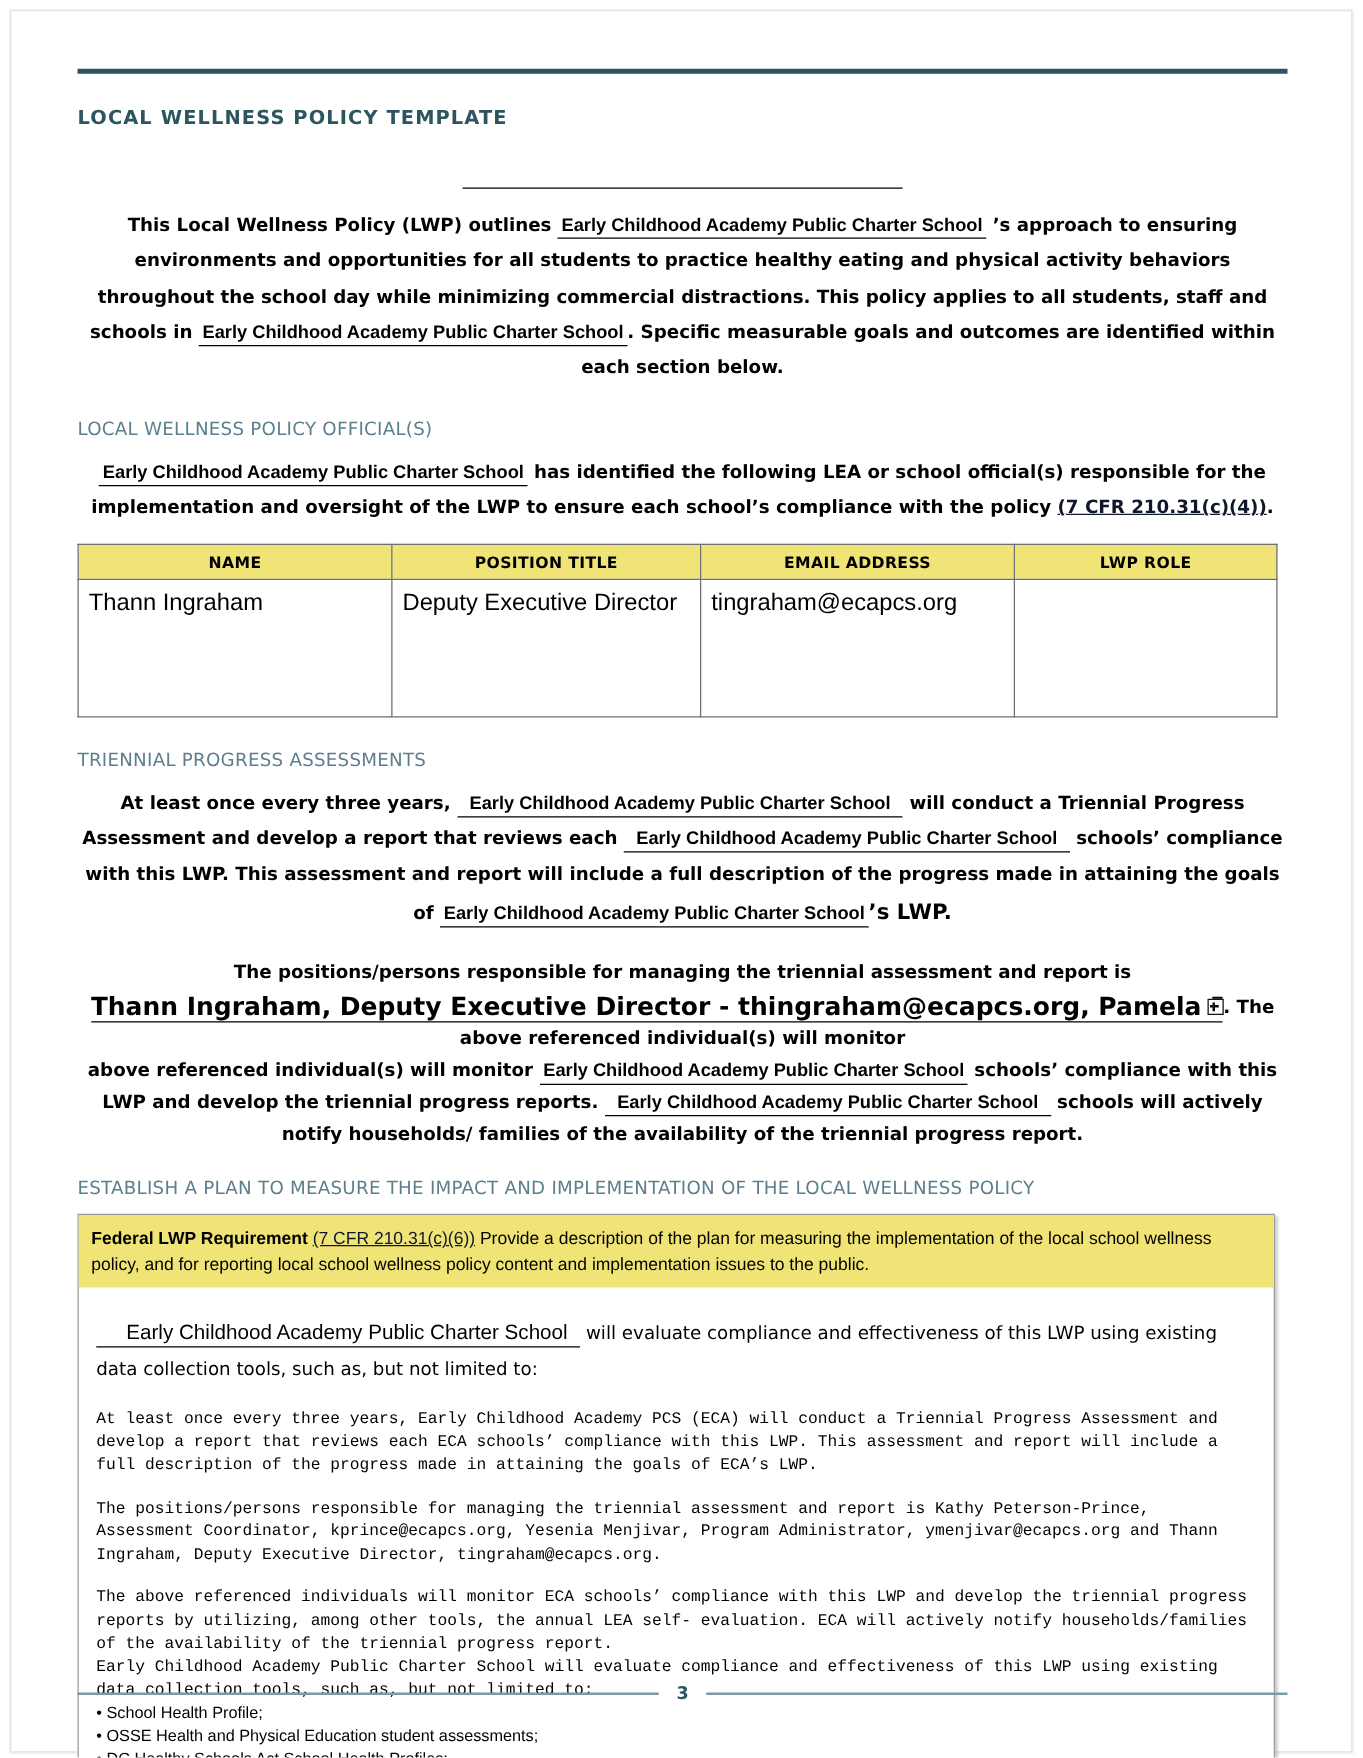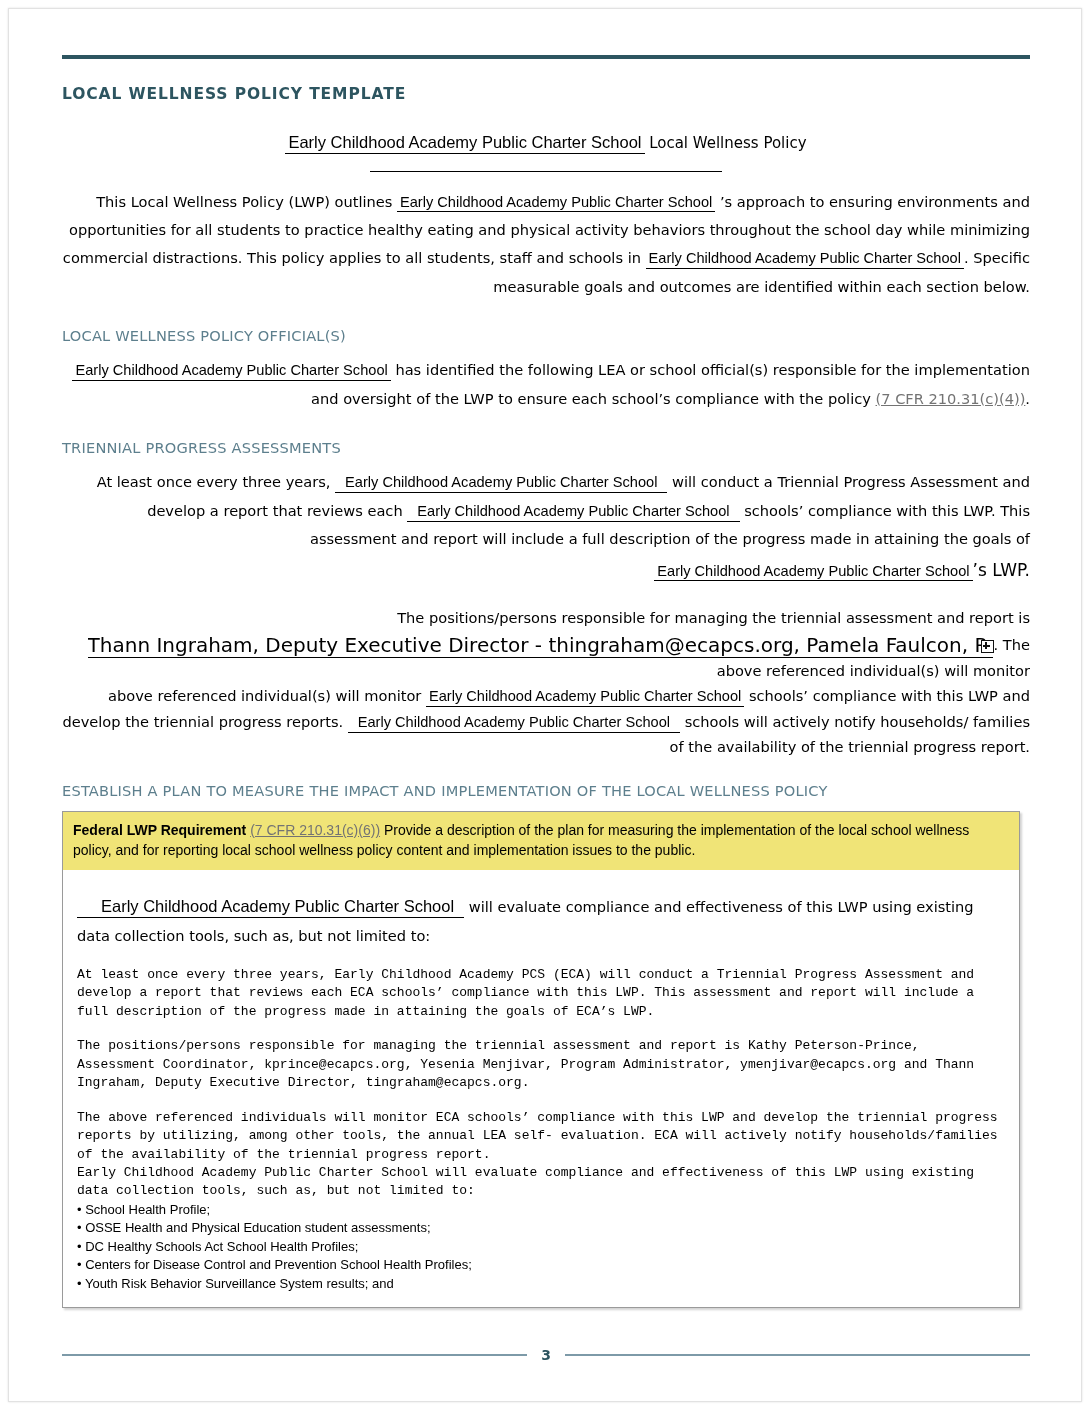--- a/index.html
+++ b/index.html
@@ -69,34 +69,35 @@
   .blank-line {
     display: inline-block;
     border-bottom: 1px solid #000;
     vertical-align: bottom;
   }
   
   .body-p {
     font-family: "DejaVu Sans", sans-serif;
     font-size: 14.6px;
     line-height: 1.95;
-    text-align: right;
+    text-align: center;
     margin-top: 16px;
+    font-weight: bold;
   }
   .body-p .fill { font-size: 14.6px; }
   
   .sec-head {
     font-family: "DejaVu Sans", sans-serif;
     font-size: 14.6px;
     color: #5d7f8d;
     letter-spacing: 0.2px;
     margin-top: 26px;
   }
   a.ref-link, .ref-link {
-    color: #737373;
+    color: #0f172a;
     text-decoration: underline;
   }
   
   table.officials {
     border-collapse: collapse;
     width: 960px;
     margin-top: 14px;
     table-layout: fixed;
   }
   table.officials th {
@@ -211,44 +212,58 @@
 <body>
 
 <div class="page">
   <div class="inner">
 
     <div class="top-rule"></div>
 
     <div class="doc-title">LOCAL WELLNESS POLICY TEMPLATE</div>
 
     <div class="title-block">
-      <div class="title-row1">
-        <span class="fill">Early Childhood Academy Public Charter School</span>
-        <span class="tmpl">Local Wellness Policy</span>
-      </div>
       <div style="text-align:center;">
         <span class="blank-line" style="width:352px;height:1px;margin-top:-4px;"></span>
       </div>
     </div>
 
     <div class="body-p">
       <span>This Local Wellness Policy (LWP) outlines</span>
       <span class="fill">Early Childhood Academy Public Charter School</span>
       <span>’s approach to ensuring environments and opportunities for all students to practice healthy eating and physical activity behaviors throughout the school day while minimizing commercial distractions. This policy applies to all students, staff and schools in</span>
       <span class="fill">Early Childhood Academy Public Charter School</span><span>. Specific measurable goals and outcomes are identified within each section below.</span>
     </div>
 
     <div class="sec-head">LOCAL WELLNESS POLICY OFFICIAL(S)</div>
 
     <div class="body-p" style="margin-top:12px;">
       <span class="fill">Early Childhood Academy Public Charter School</span>
       <span>has identified the following LEA or school official(s) responsible for the implementation and oversight of the LWP to ensure each school’s compliance with the policy</span>
       <span class="ref-link">(7 CFR 210.31(c)(4))</span><span>.</span>
     </div>
 
+    <table class="officials">
+      <thead>
+        <tr>
+          <th style="width:242px;">NAME</th>
+          <th style="width:238px;">POSITION TITLE</th>
+          <th style="width:242px;">EMAIL ADDRESS</th>
+          <th>LWP ROLE</th>
+        </tr>
+      </thead>
+      <tbody>
+        <tr>
+          <td>Thann Ingraham</td>
+          <td>Deputy Executive Director</td>
+          <td>tingraham@ecapcs.org</td>
+          <td></td>
+        </tr>
+      </tbody>
+    </table>
 
     <div class="sec-head">TRIENNIAL PROGRESS ASSESSMENTS</div>
 
     <div class="body-p" style="margin-top:12px;">
       <span>At least once every three years,</span>
       <span class="fill" style="padding:0 10px 1px 10px;">Early Childhood Academy Public Charter School</span>
       <span>will conduct a Triennial Progress Assessment and develop a report that reviews each</span>
       <span class="fill" style="padding:0 10px 1px 10px;">Early Childhood Academy Public Charter School</span>
       <span>schools’ compliance with this LWP. This assessment and report will include a full description of the progress made in attaining the goals of</span>
       <span class="fill">Early Childhood Academy Public Charter School</span><span style="font-size:17px;">’s LWP.</span>

